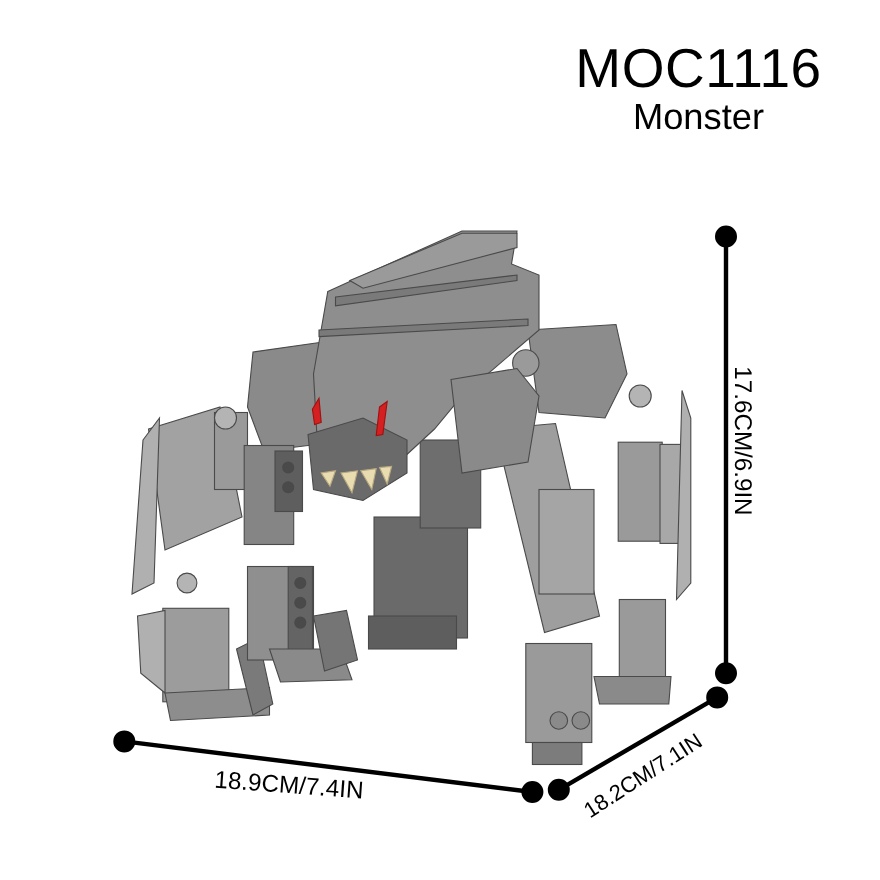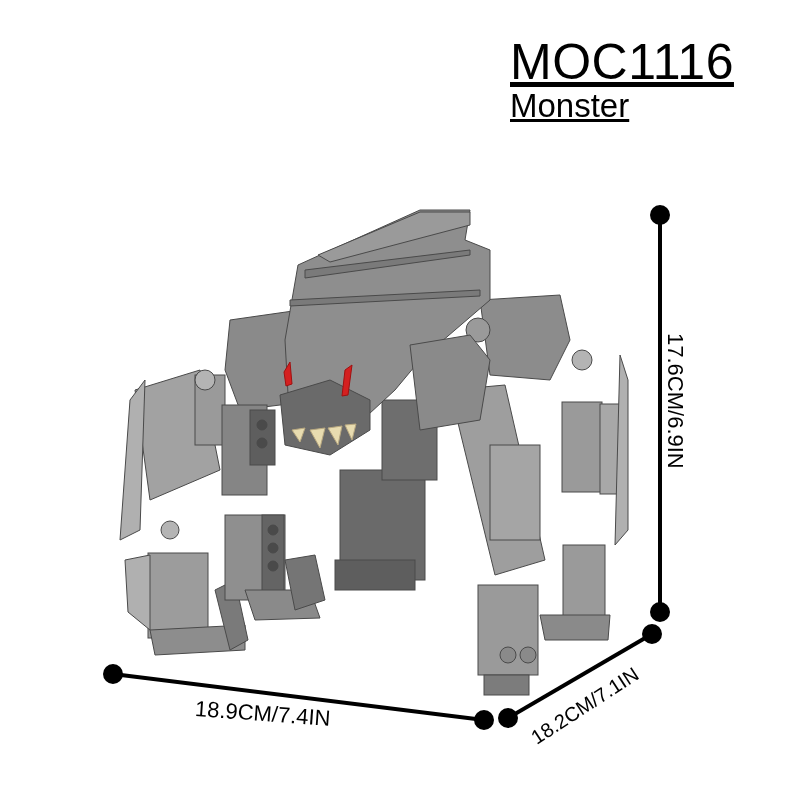--- a/index.html
+++ b/index.html
@@ -1,17 +1,17 @@
 <!DOCTYPE html>
 <html><head>
   <meta charset="utf-8">
   <style>
     html, body { margin: 0; padding: 0; background: #ffffff; }
     body { width: 800px; height: 800px; position: relative; overflow: hidden; font-family: "Liberation Sans", "DejaVu Sans", sans-serif; }
-    .title-block { position: absolute; left: 510px; top: 36px; width: 250px; text-align: left; color: #000; text-decoration: underline; }
+    .title-block { position: absolute; left: 510px; top: 36px; width: 250px; text-align: center; color: #000; }
     .title-code { font-size: 50px; line-height: 52px; font-weight: 500; letter-spacing: 0.5px; }
     .title-pcs { font-size: 33px; line-height: 36px; }
     .title-name { font-size: 33px; line-height: 36px; }
     .product { position: absolute; left: 0; top: 0; width: 800px; height: 800px; }
     .dim-label { position: absolute; font-size: 22px; color: #000; white-space: nowrap; transform-origin: 0 0; }
     .dim-height { left: 688px; top: 333px; transform: rotate(90deg); }
     .dim-width { left: 196px; top: 696px; transform: rotate(4.2deg); }
     .dim-depth { left: 527px; top: 730px; transform: rotate(-33deg); font-size: 20px; }
   </style>
 </head>

